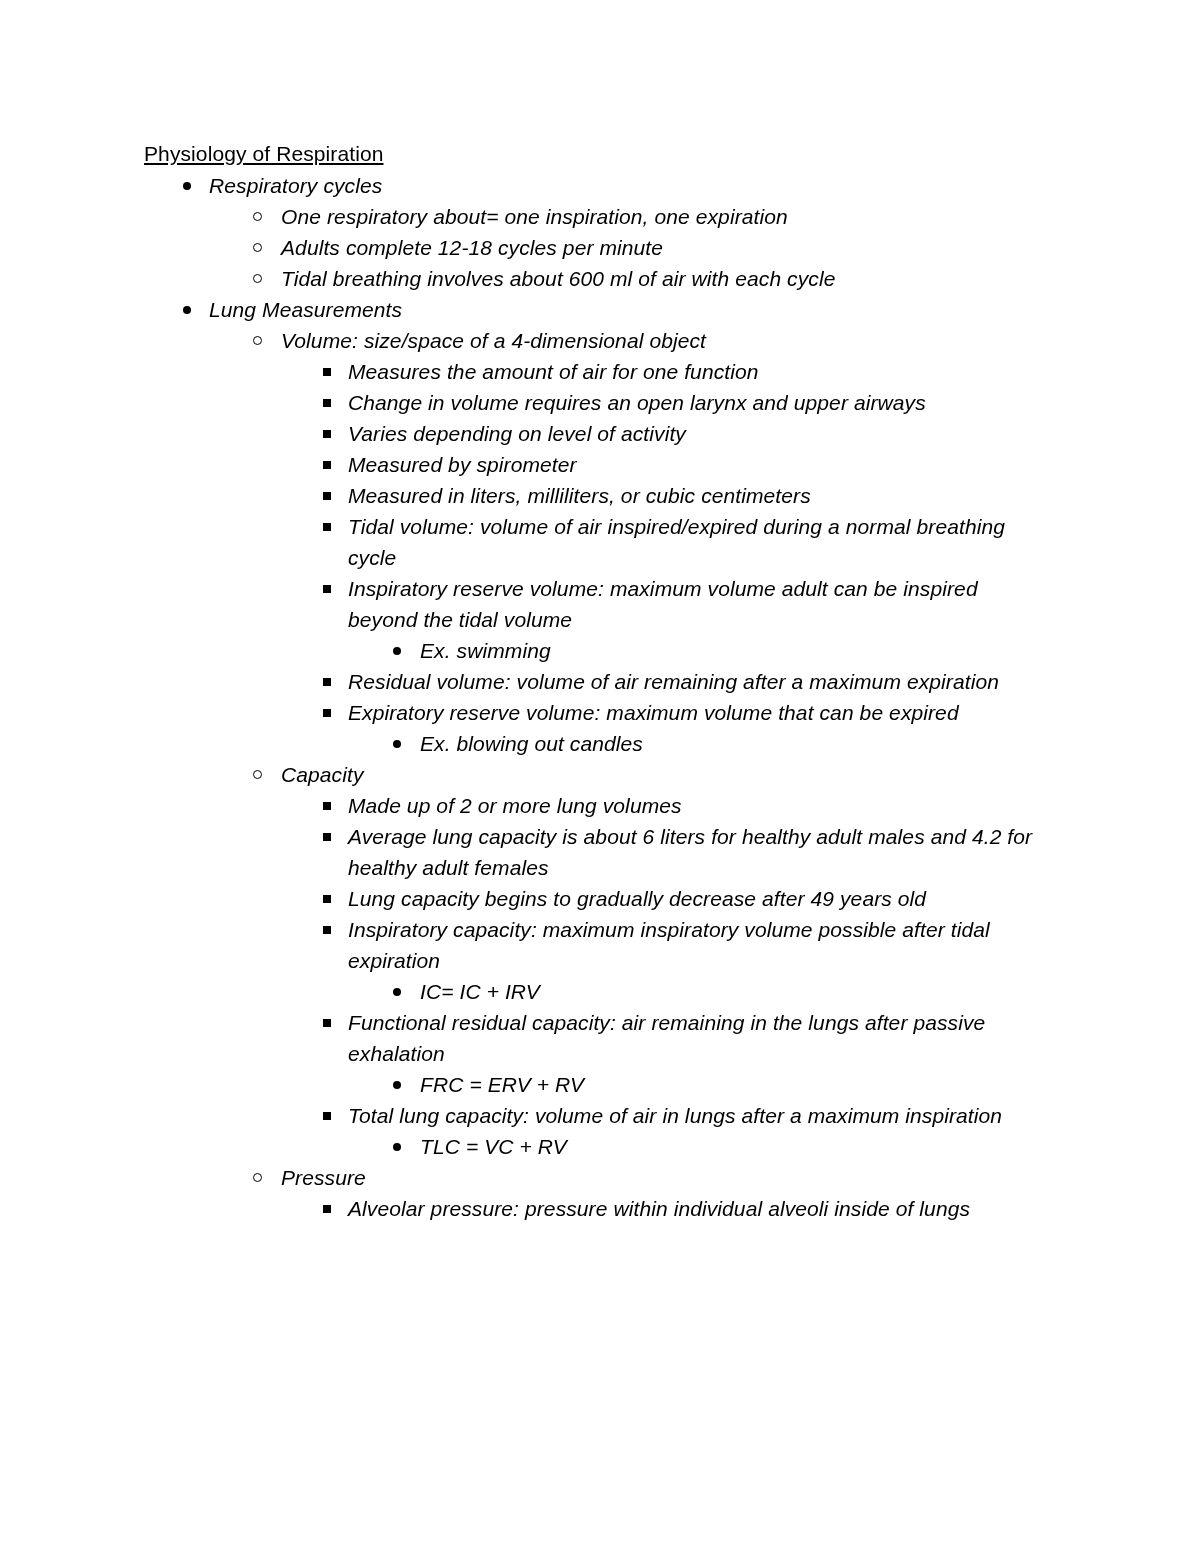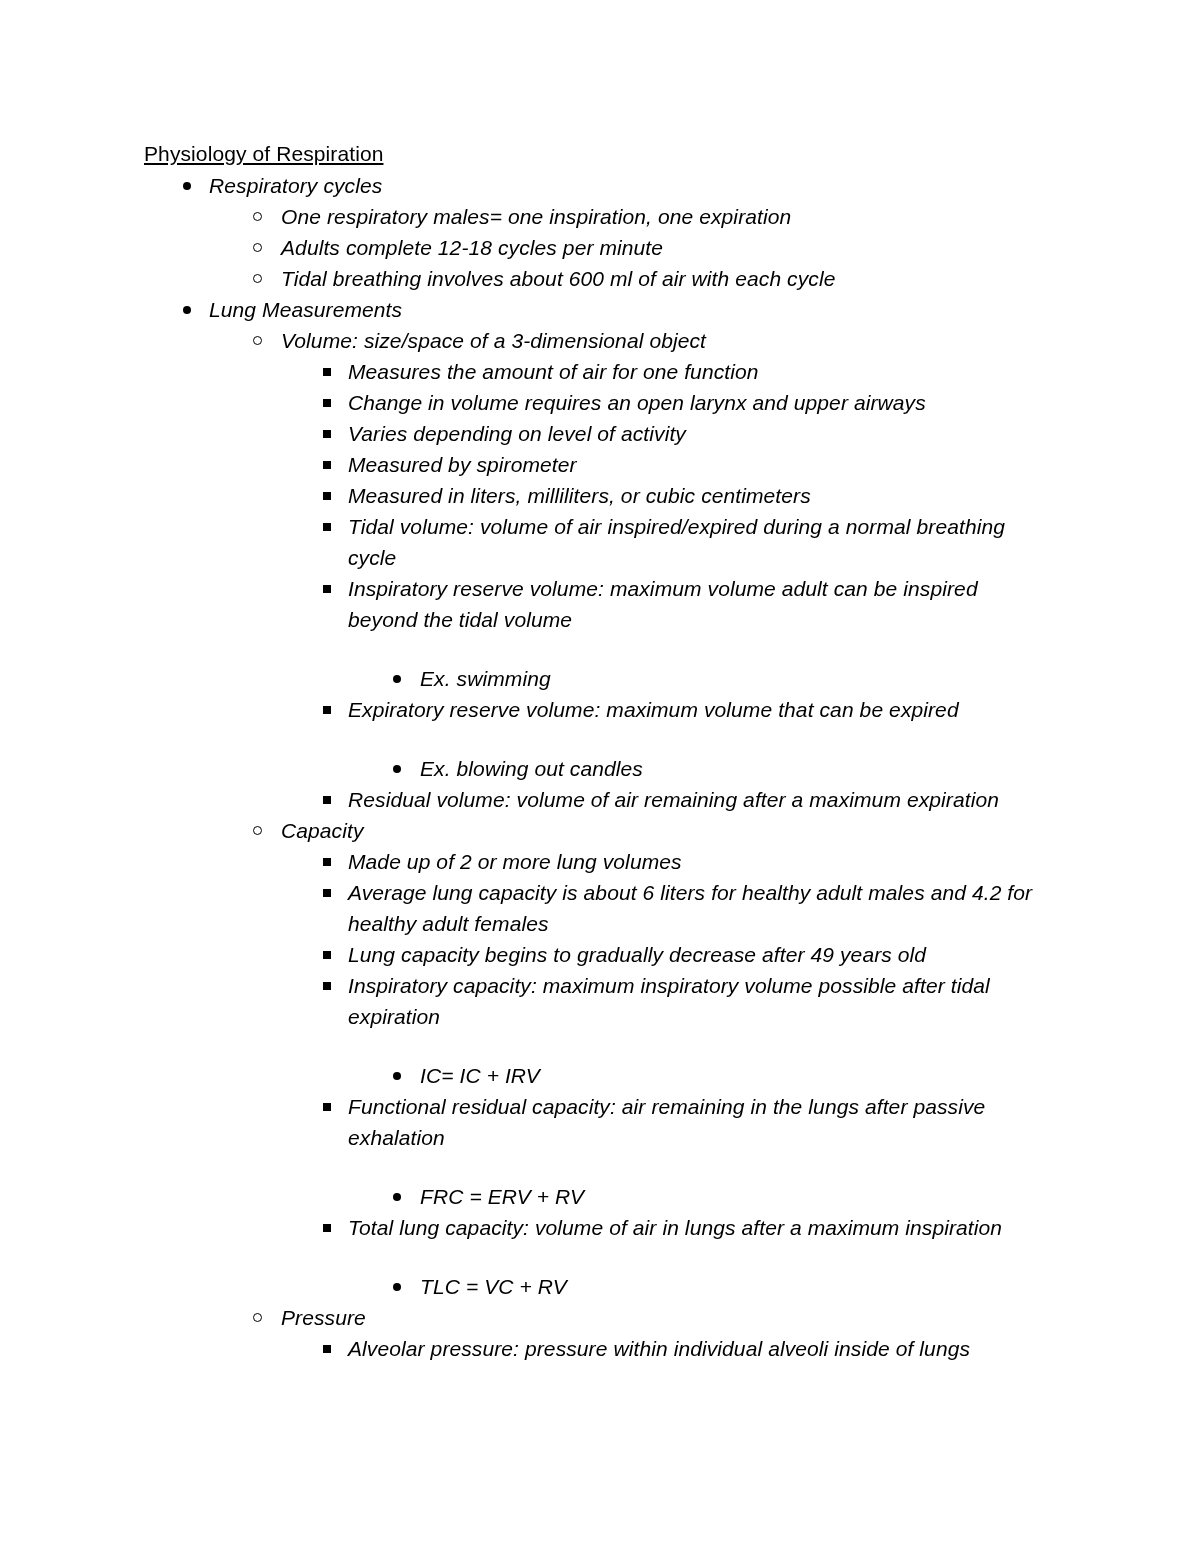--- a/index.html
+++ b/index.html
@@ -115,21 +115,20 @@
     width: 8px;
     height: 8px;
     background: #000;
     vertical-align: middle;
     margin-top: -3px;
   }
 
   
   li.lv4 {
     padding-left: 72px;
-    margin-top: 28px;
   }
   li.lv4 > .bullet {
     position: absolute;
     left: 45px;
     top: 0;
     line-height: 31px;
   }
   li.lv4 > .bullet::before {
     content: "";
     display: inline-block;
@@ -155,39 +154,39 @@
 
   <div class="doc-title">Physiology of Respiration</div>
 
   <ul class="outline" id="outline-root">
       <li class="item lv1">
         <span class="bullet"></span>
         <span class="item-text">Respiratory cycles</span>
         <ul>
           <li class="item lv2">
             <span class="bullet"></span>
-            <span class="item-text">One respiratory males= one inspiration, one expiration</span>
+            <span class="item-text">One respiratory about= one inspiration, one expiration</span>
           </li>
           <li class="item lv2">
             <span class="bullet"></span>
             <span class="item-text">Adults complete 12-18 cycles per minute</span>
           </li>
           <li class="item lv2">
             <span class="bullet"></span>
             <span class="item-text">Tidal breathing involves about 600 ml of air with each cycle</span>
           </li>
         </ul>
       </li>
       <li class="item lv1">
         <span class="bullet"></span>
         <span class="item-text">Lung Measurements</span>
         <ul>
           <li class="item lv2">
             <span class="bullet"></span>
-            <span class="item-text">Volume: size/space of a 3-dimensional object</span>
+            <span class="item-text">Volume: size/space of a 4-dimensional object</span>
             <ul>
               <li class="item lv3">
                 <span class="bullet"></span>
                 <span class="item-text w-main">Measures the amount of air for one function</span>
               </li>
               <li class="item lv3">
                 <span class="bullet"></span>
                 <span class="item-text w-main">Change in volume requires an open larynx and upper airways</span>
               </li>
               <li class="item lv3">
@@ -211,31 +210,31 @@
                 <span class="item-text w-main">Inspiratory reserve volume: maximum volume adult can be inspired beyond the tidal volume</span>
                 <ul>
                   <li class="item lv4">
                     <span class="bullet"></span>
                     <span class="item-text w-main">Ex. swimming</span>
                   </li>
                 </ul>
               </li>
               <li class="item lv3">
                 <span class="bullet"></span>
+                <span class="item-text w-main">Residual volume: volume of air remaining after a maximum expiration</span>
+              </li>
+              <li class="item lv3">
+                <span class="bullet"></span>
                 <span class="item-text w-main">Expiratory reserve volume: maximum volume that can be expired</span>
                 <ul>
                   <li class="item lv4">
                     <span class="bullet"></span>
                     <span class="item-text w-main">Ex. blowing out candles</span>
                   </li>
                 </ul>
-              </li>
-              <li class="item lv3">
-                <span class="bullet"></span>
-                <span class="item-text w-main">Residual volume: volume of air remaining after a maximum expiration</span>
               </li>
             </ul>
           </li>
           <li class="item lv2">
             <span class="bullet"></span>
             <span class="item-text">Capacity</span>
             <ul>
               <li class="item lv3">
                 <span class="bullet"></span>
                 <span class="item-text w-main">Made up of 2 or more lung volumes</span>

